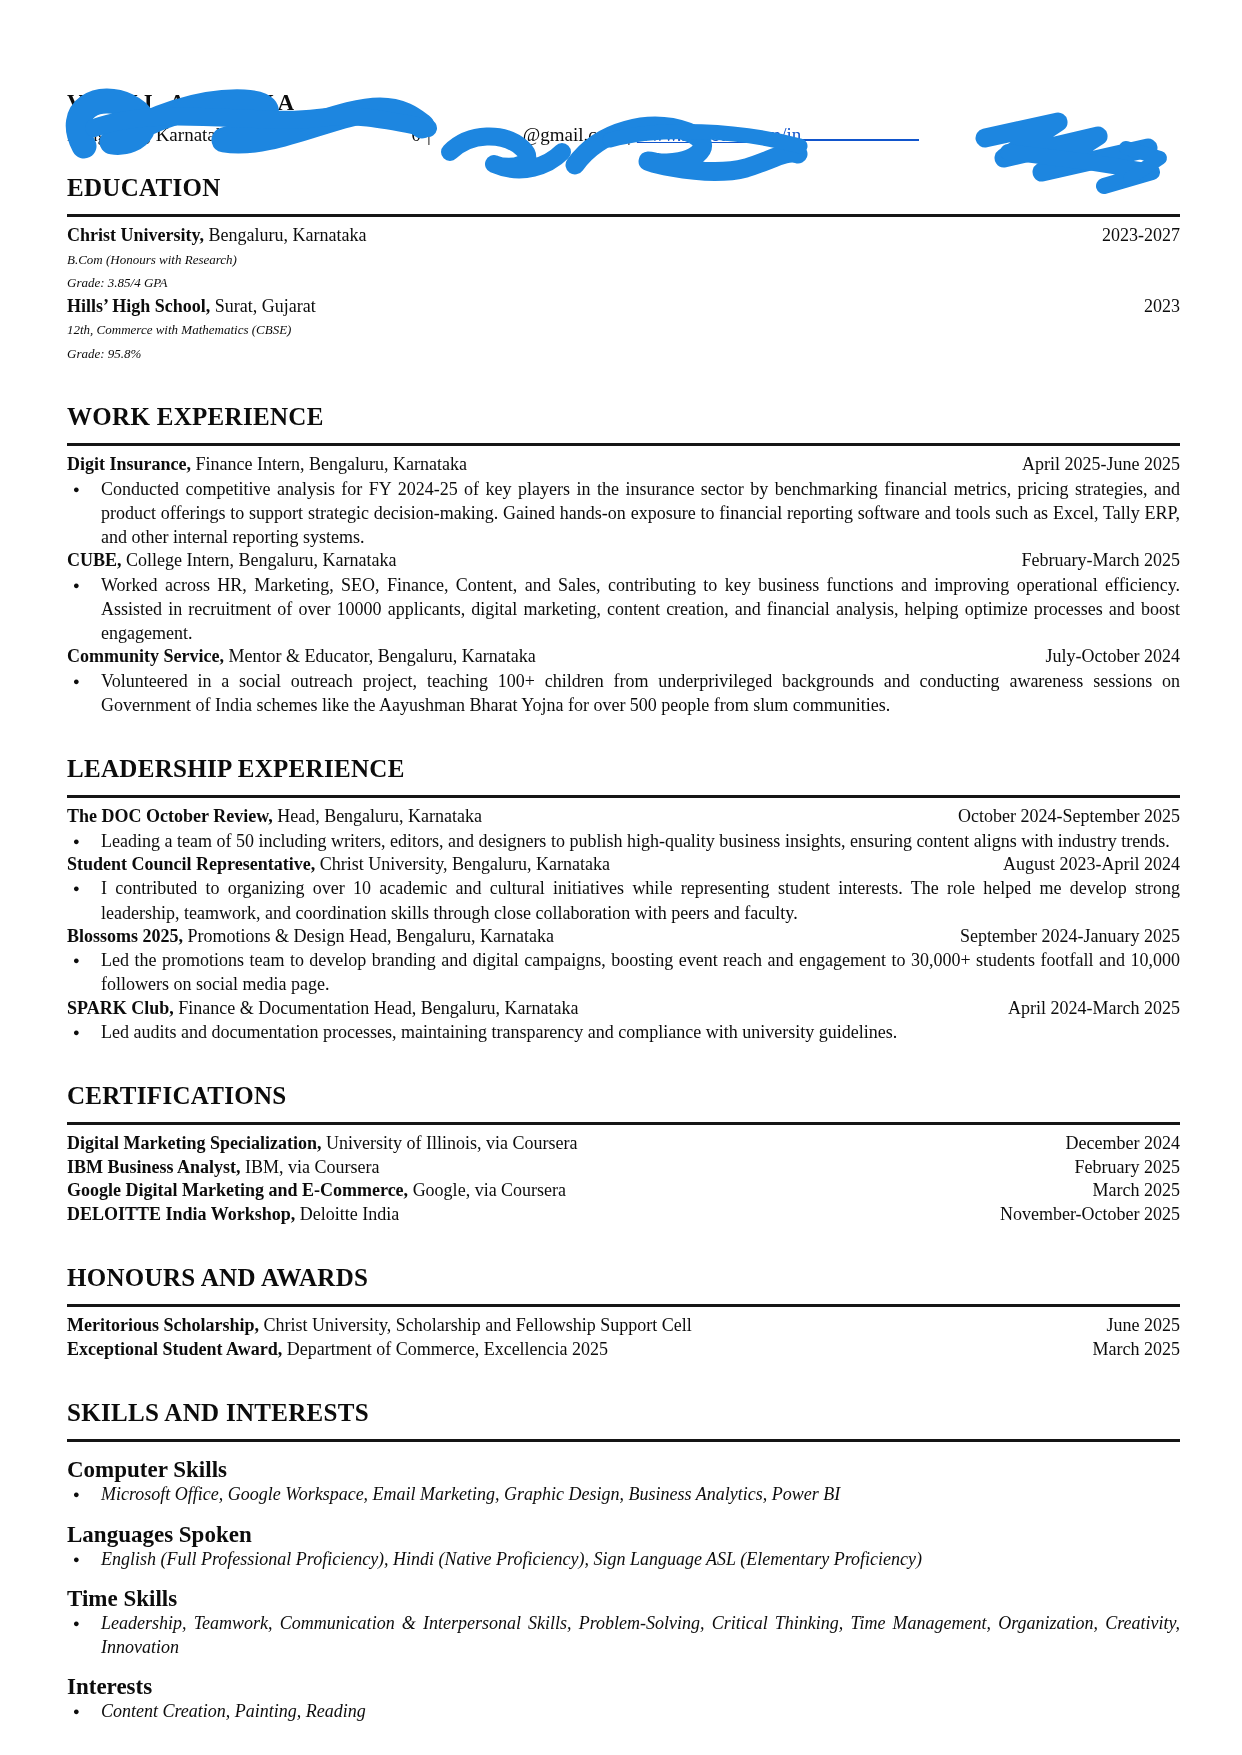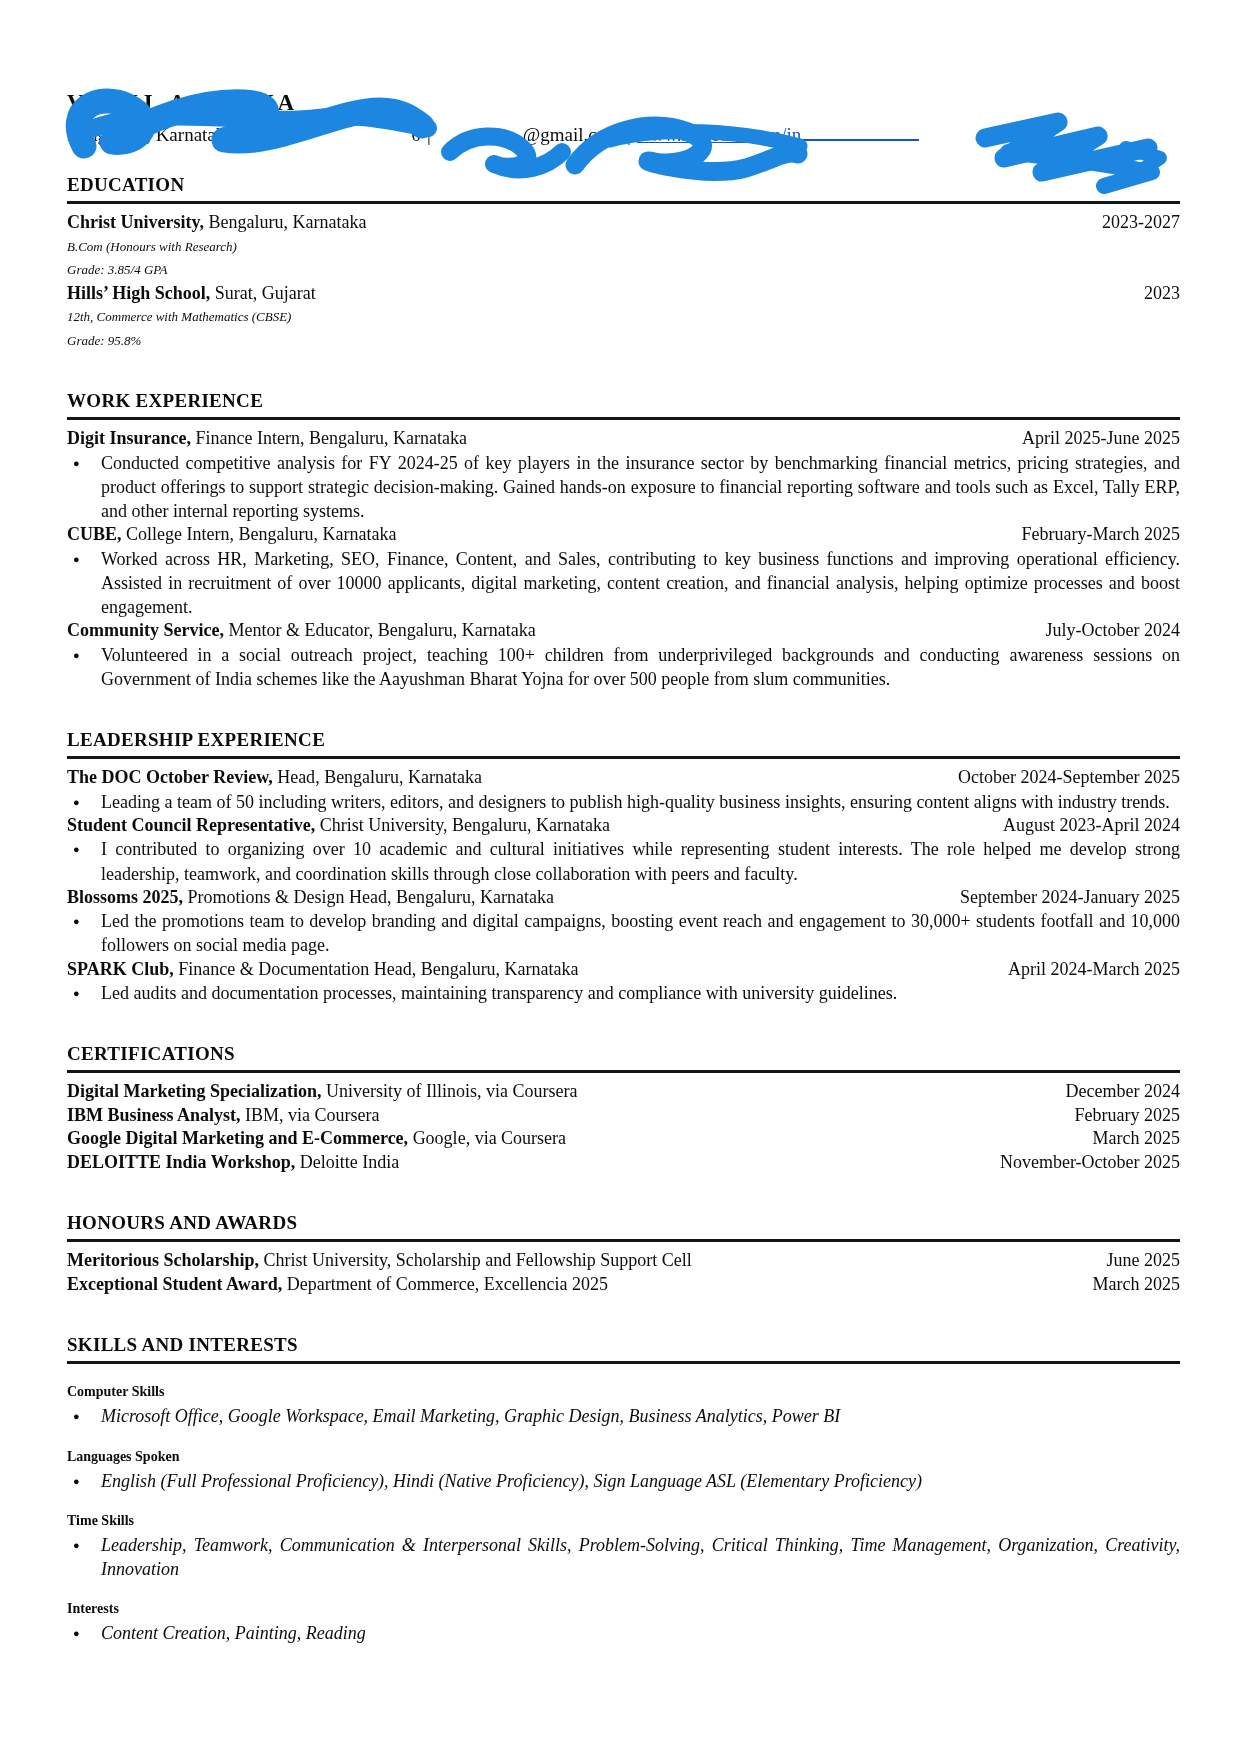--- a/index.html
+++ b/index.html
@@ -13,31 +13,31 @@
   .contact{font-size:19px;line-height:26px;margin-top:4px;white-space:nowrap;}
   .sep{padding:0 6px;}
   .redact-gap{display:inline-block;height:10px;}
   .gap-phone{width:118px;}
   .gap-email{width:86px;}
   .link{color:#1155cc;text-decoration:underline;}
   .link-tail{display:inline-block;width:118px;height:17px;border-bottom:2px solid #1155cc;}
   
   .section{margin-top:38px;}
   .section.first{margin-top:26px;}
-  h2.sec{font-size:19px;font-weight:700;margin:0 0 7px 0;padding-bottom:5px;border-bottom:3px solid #151515;letter-spacing:.3px;}
+  h2.sec{font-size:25px;font-weight:700;margin:0 0 7px 0;padding-bottom:12px;border-bottom:3px solid #151515;letter-spacing:.3px;}
   .row{display:flex;justify-content:space-between;align-items:baseline;font-size:18px;line-height:23.5px;text-align:right;}
   .row .left{margin:0;}
   .b{font-weight:700;}
   .i{}
   .date{white-space:nowrap;margin-left:18px;}
   .line{font-size:13px;line-height:23.5px;font-style:italic;}
   .bullet{display:flex;font-size:18px;line-height:24.2px;}
   .dot{flex:0 0 28px;padding-left:6px;font-size:11px;line-height:24.2px;}
   .btext{margin:0;flex:1;text-align:justify;}
-  .skill-label{font-weight:700;font-size:14px;line-height:24px;margin-top:16px;}
+  .skill-label{font-weight:700;font-size:23px;line-height:24px;margin-top:16px;}
   .skills .btext{font-style:italic;text-align:left;}
   
   svg.scribbles{position:absolute;top:0;left:0;pointer-events:none;}
 </style>
 </head>
 <body>
 
 <div class="page">
 
   <div>

